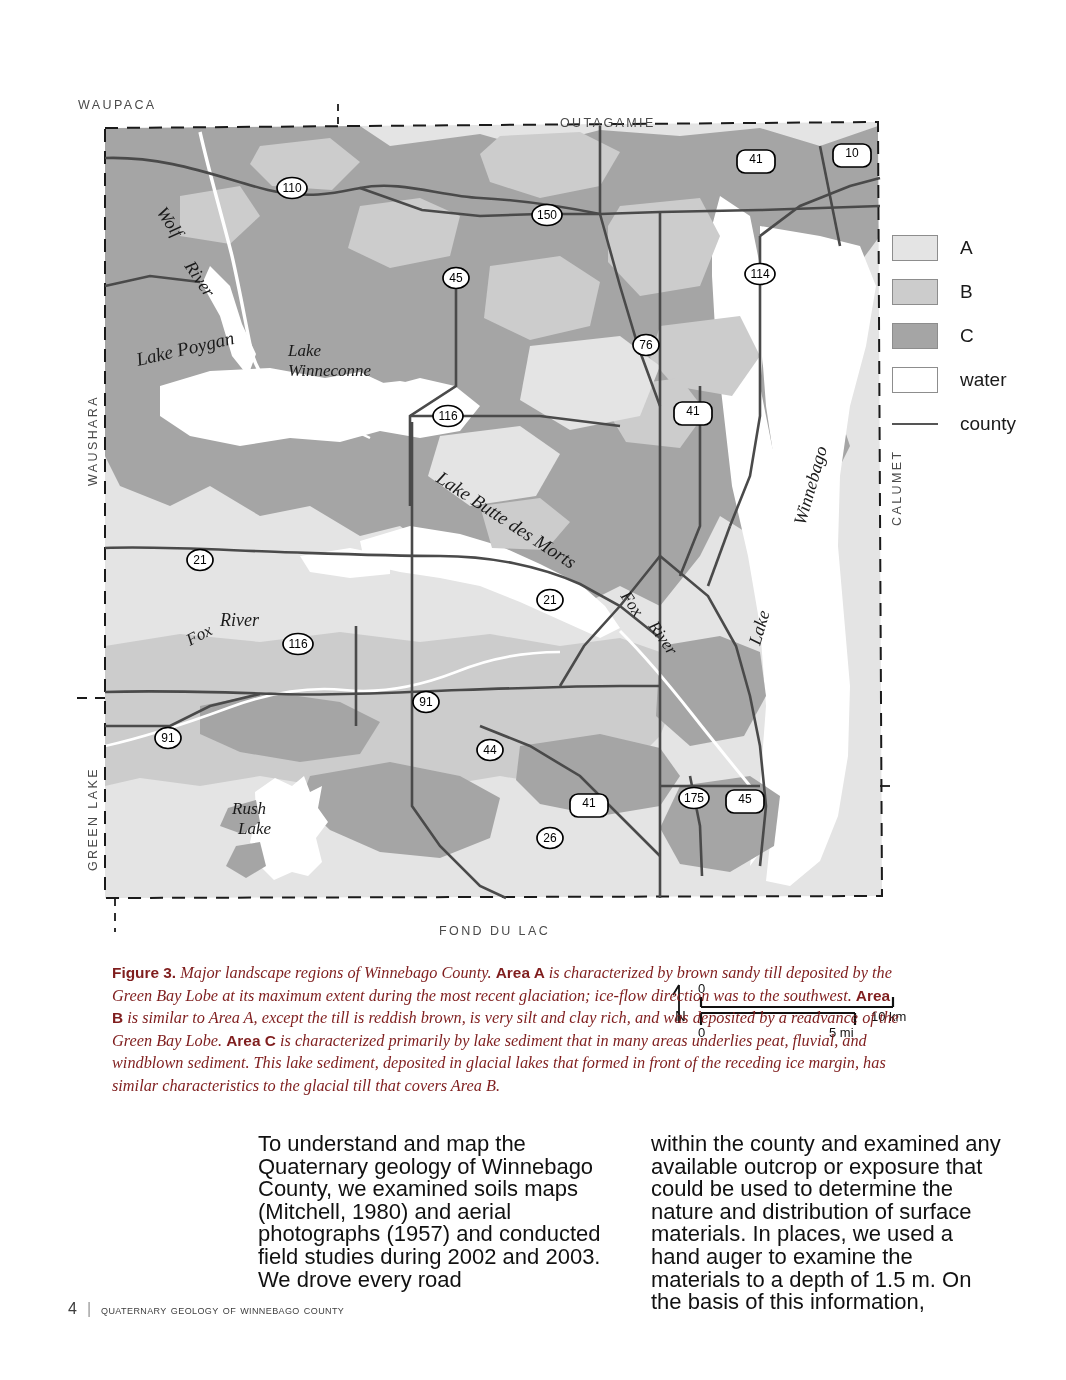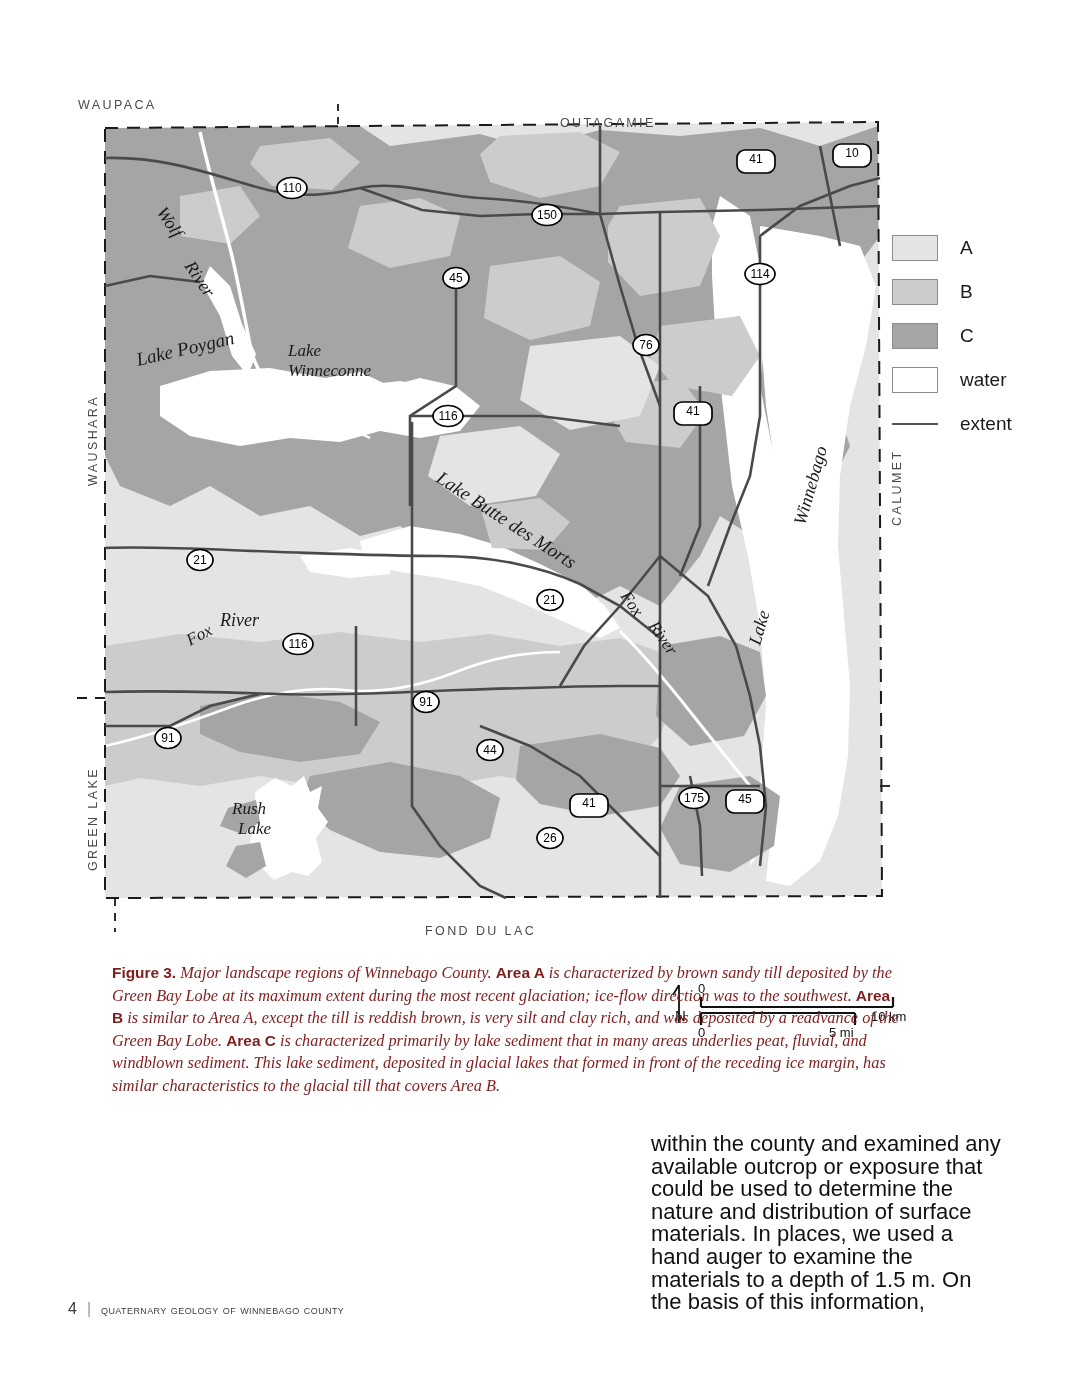--- a/index.html
+++ b/index.html
@@ -286,21 +286,21 @@
               <text x="685" y="717">45</text>
             </g>
         </g>
       </svg>
 
       <div class="county" style="left:18px;top:12px;text-align:center;">WAUPACA</div>
       <div class="county" style="left:500px;top:6px;margin-top:24px;">OUTAGAMIE</div>
       <div class="county vert" style="left:26px;top:400px;transform:rotate(-90deg);">WAUSHARA</div>
       <div class="county vert" style="left:26px;top:785px;transform:rotate(-90deg);">GREEN LAKE</div>
       <div class="county vert" style="left:830px;top:440px;transform:rotate(-90deg);">CALUMET</div>
-      <div class="county" style="left:365px;top:838px;">FOND DU LAC</div>
+      <div class="county" style="left:379px;top:838px;">FOND DU LAC</div>
     </div>
 
     <div class="legend">
       <div class="leg-row">
         <span class="swatch" style="background:#e4e4e4;"></span>
         <span class="leg-label">A</span>
       </div>
       <div class="leg-row">
         <span class="swatch" style="background:#cccccc;"></span>
         <span class="leg-label">B</span>
@@ -308,21 +308,21 @@
       <div class="leg-row">
         <span class="swatch" style="background:#a5a5a5;"></span>
         <span class="leg-label">C</span>
       </div>
       <div class="leg-row">
         <span class="swatch" style="background:#ffffff;"></span>
         <span class="leg-label">water</span>
       </div>
       <div class="leg-row">
         <span class="leg-line"></span>
-        <span class="leg-label">extent</span>
+        <span class="leg-label">county</span>
       </div>
     </div>
 
     <div class="scalebar">
       <svg width="260" height="62" viewBox="0 0 260 62">
 
         <path d="M14,6 L14,44 M14,6 L8,16" stroke="#111" stroke-width="1.8" fill="none"></path>
 
         <path d="M36,28 L36,18 M36,28 L228,28 M228,28 L228,18" stroke="#111" stroke-width="2.2" fill="none"></path>
 
@@ -333,20 +333,21 @@
       <span class="sb-txt" style="left:206px;top:2px;margin-top:28px;">10 km</span>
       <span class="sb-txt" style="left:33px;top:46px;">0</span>
       <span class="sb-txt" style="left:164px;top:46px;">5 mi</span>
     </div>
   </div>
 
   <div class="caption"><b>Figure 3.</b><span> Major landscape regions of Winnebago County. </span><b>Area A</b><span> is characterized by brown sandy till deposited by the Green Bay Lobe at its maximum extent during the most recent glaciation; ice-flow direction was to the southwest. </span><b>Area B</b><span> is similar to Area A, except the till is reddish brown, is very silt and clay rich, and was deposited by a readvance of the Green Bay Lobe. </span><b>Area C</b><span> is characterized primarily by lake sediment that in many areas underlies peat, fluvial, and windblown sediment. This lake sediment, deposited in glacial lakes that formed in front of the receding ice margin, has similar characteristics to the glacial till that covers Area B.</span></div>
 
   <div class="cols">
     <div class="col">
+      <p class="body-txt">To understand and map the Quaternary geology of Winnebago County, we examined soils maps (Mitchell, 1980) and aerial photographs (1957) and conducted field studies during 2002 and 2003. We drove every road</p>
     </div>
     <div class="col">
       <p class="body-txt">within the county and examined any available outcrop or exposure that could be used to determine the nature and distribution of surface materials. In places, we used a hand auger to examine the materials to a depth of 1.5 m. On the basis of this information,</p>
     </div>
   </div>
 
   <div class="footer">
     <span class="f-num">4</span>
     <span class="f-bar">|</span>
     <span class="f-title">Quaternary Geology of Winnebago County</span>

